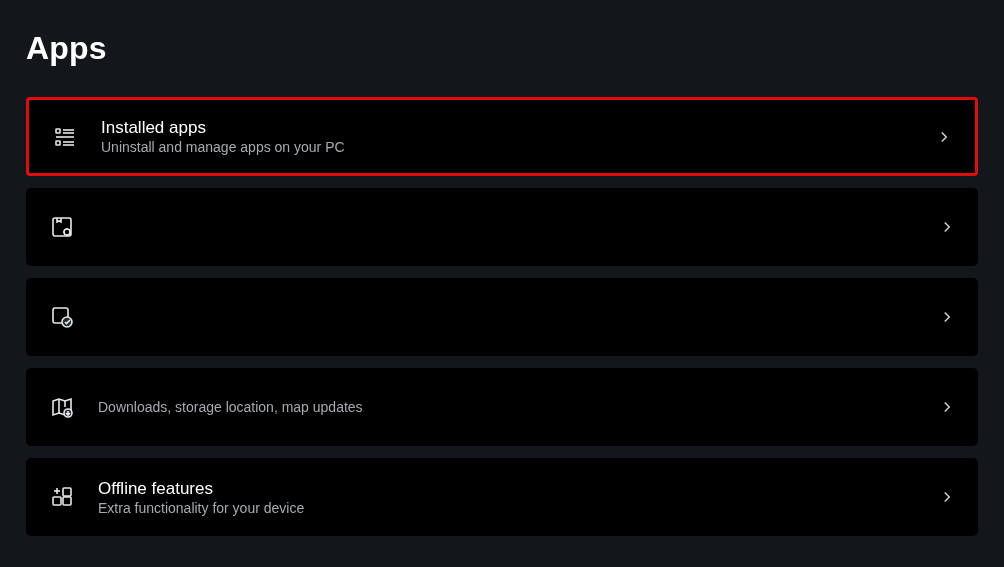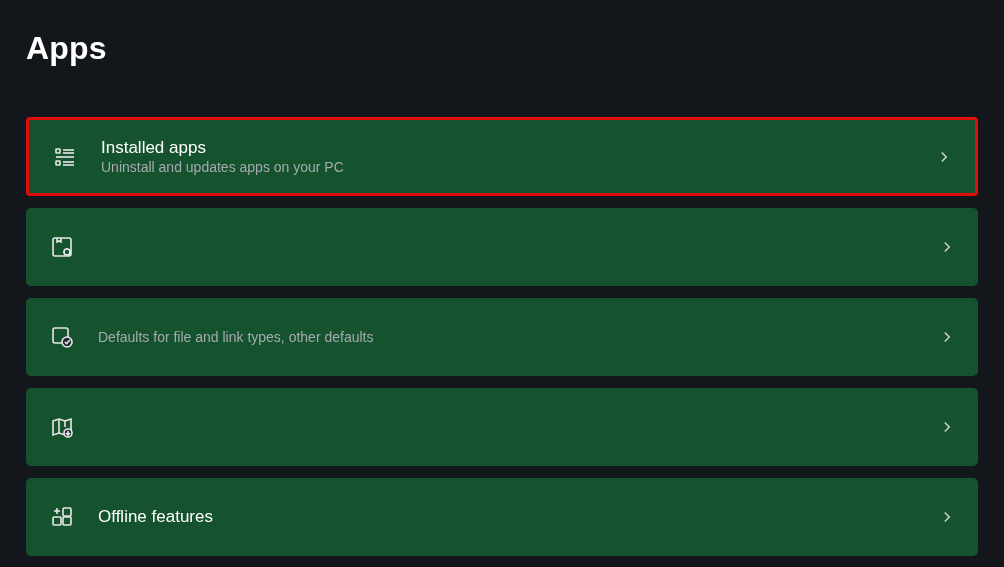--- a/index.html
+++ b/index.html
@@ -18,30 +18,30 @@
     }
     .inner {
       background: #13171c;
       width: 100%;
       height: 100%;
       padding: 24px 20px 0 20px;
     }
     .page-title {
       font-size: 32px;
       font-weight: 600;
-      margin-bottom: 50px;
+      margin-bottom: 30px;
       letter-spacing: 0.2px;
     }
     .settings-list {
       display: flex;
       flex-direction: column;
       gap: 12px;
     }
     .setting-item {
-      background: #14532d;
+      background: #000000;
       border-radius: 5px;
       display: flex;
       align-items: center;
       padding: 18px 22px;
       cursor: pointer;
       min-height: 78px;
     }
     .setting-item.highlighted {
       border: 3px solid #e30c0c;
       border-radius: 4px;
@@ -109,21 +109,21 @@
           <rect x="3" y="16" width="4" height="4" rx="0.5"></rect>
           <line x1="10" y1="5" x2="21" y2="5"></line>
           <line x1="10" y1="8" x2="21" y2="8"></line>
           <line x1="3" y1="12" x2="21" y2="12"></line>
           <line x1="10" y1="17" x2="21" y2="17"></line>
           <line x1="10" y1="20" x2="21" y2="20"></line>
         </svg>
       </span>
       <div class="item-text">
         <span class="item-title">Installed apps</span>
-        <span class="item-desc">Uninstall and updates apps on your PC</span>
+        <span class="item-desc">Uninstall and manage apps on your PC</span>
       </div>
       <span class="chevron">
         <svg viewBox="0 0 24 24">
             <polyline points="9 6 15 12 9 18"></polyline>
           </svg>
       </span>
     </div>
 
     <div class="setting-item">
       <span class="item-icon">
@@ -145,60 +145,61 @@
 
     <div class="setting-item">
       <span class="item-icon">
         <svg viewBox="0 0 24 24">
           <rect x="3" y="3" width="15" height="15" rx="2"></rect>
           <circle cx="17" cy="17" r="5" fill="#262b32"></circle>
           <path d="M15 17l1.5 1.5L20 15"></path>
         </svg>
       </span>
       <div class="item-text">
-        <span class="item-desc">Defaults for file and link types, other defaults</span>
       </div>
       <span class="chevron">
         <svg viewBox="0 0 24 24">
             <polyline points="9 6 15 12 9 18"></polyline>
           </svg>
       </span>
     </div>
 
     <div class="setting-item">
       <span class="item-icon">
         <svg viewBox="0 0 24 24">
           <path d="M3 6l6-2 6 2 6-2v14l-6 2-6-2-6 2V6z"></path>
           <line x1="9" y1="4" x2="9" y2="18"></line>
           <line x1="15" y1="6" x2="15" y2="12"></line>
           <circle cx="18" cy="18" r="4" fill="#262b32"></circle>
           <path d="M18 16v4M16 18l2 2 2-2"></path>
         </svg>
       </span>
       <div class="item-text">
+        <span class="item-desc">Downloads, storage location, map updates</span>
       </div>
       <span class="chevron">
         <svg viewBox="0 0 24 24">
             <polyline points="9 6 15 12 9 18"></polyline>
           </svg>
       </span>
     </div>
 
     <div class="setting-item">
       <span class="item-icon">
         <svg viewBox="0 0 24 24">
           <rect x="3" y="12" width="8" height="8" rx="1"></rect>
           <rect x="13" y="12" width="8" height="8" rx="1"></rect>
           <rect x="13" y="3" width="8" height="8" rx="1"></rect>
           <line x1="7" y1="3" x2="7" y2="9"></line>
           <line x1="4" y1="6" x2="10" y2="6"></line>
         </svg>
       </span>
       <div class="item-text">
         <span class="item-title">Offline features</span>
+        <span class="item-desc">Extra functionality for your device</span>
       </div>
       <span class="chevron">
         <svg viewBox="0 0 24 24">
             <polyline points="9 6 15 12 9 18"></polyline>
           </svg>
       </span>
     </div>
 
   </div>
 </div>

